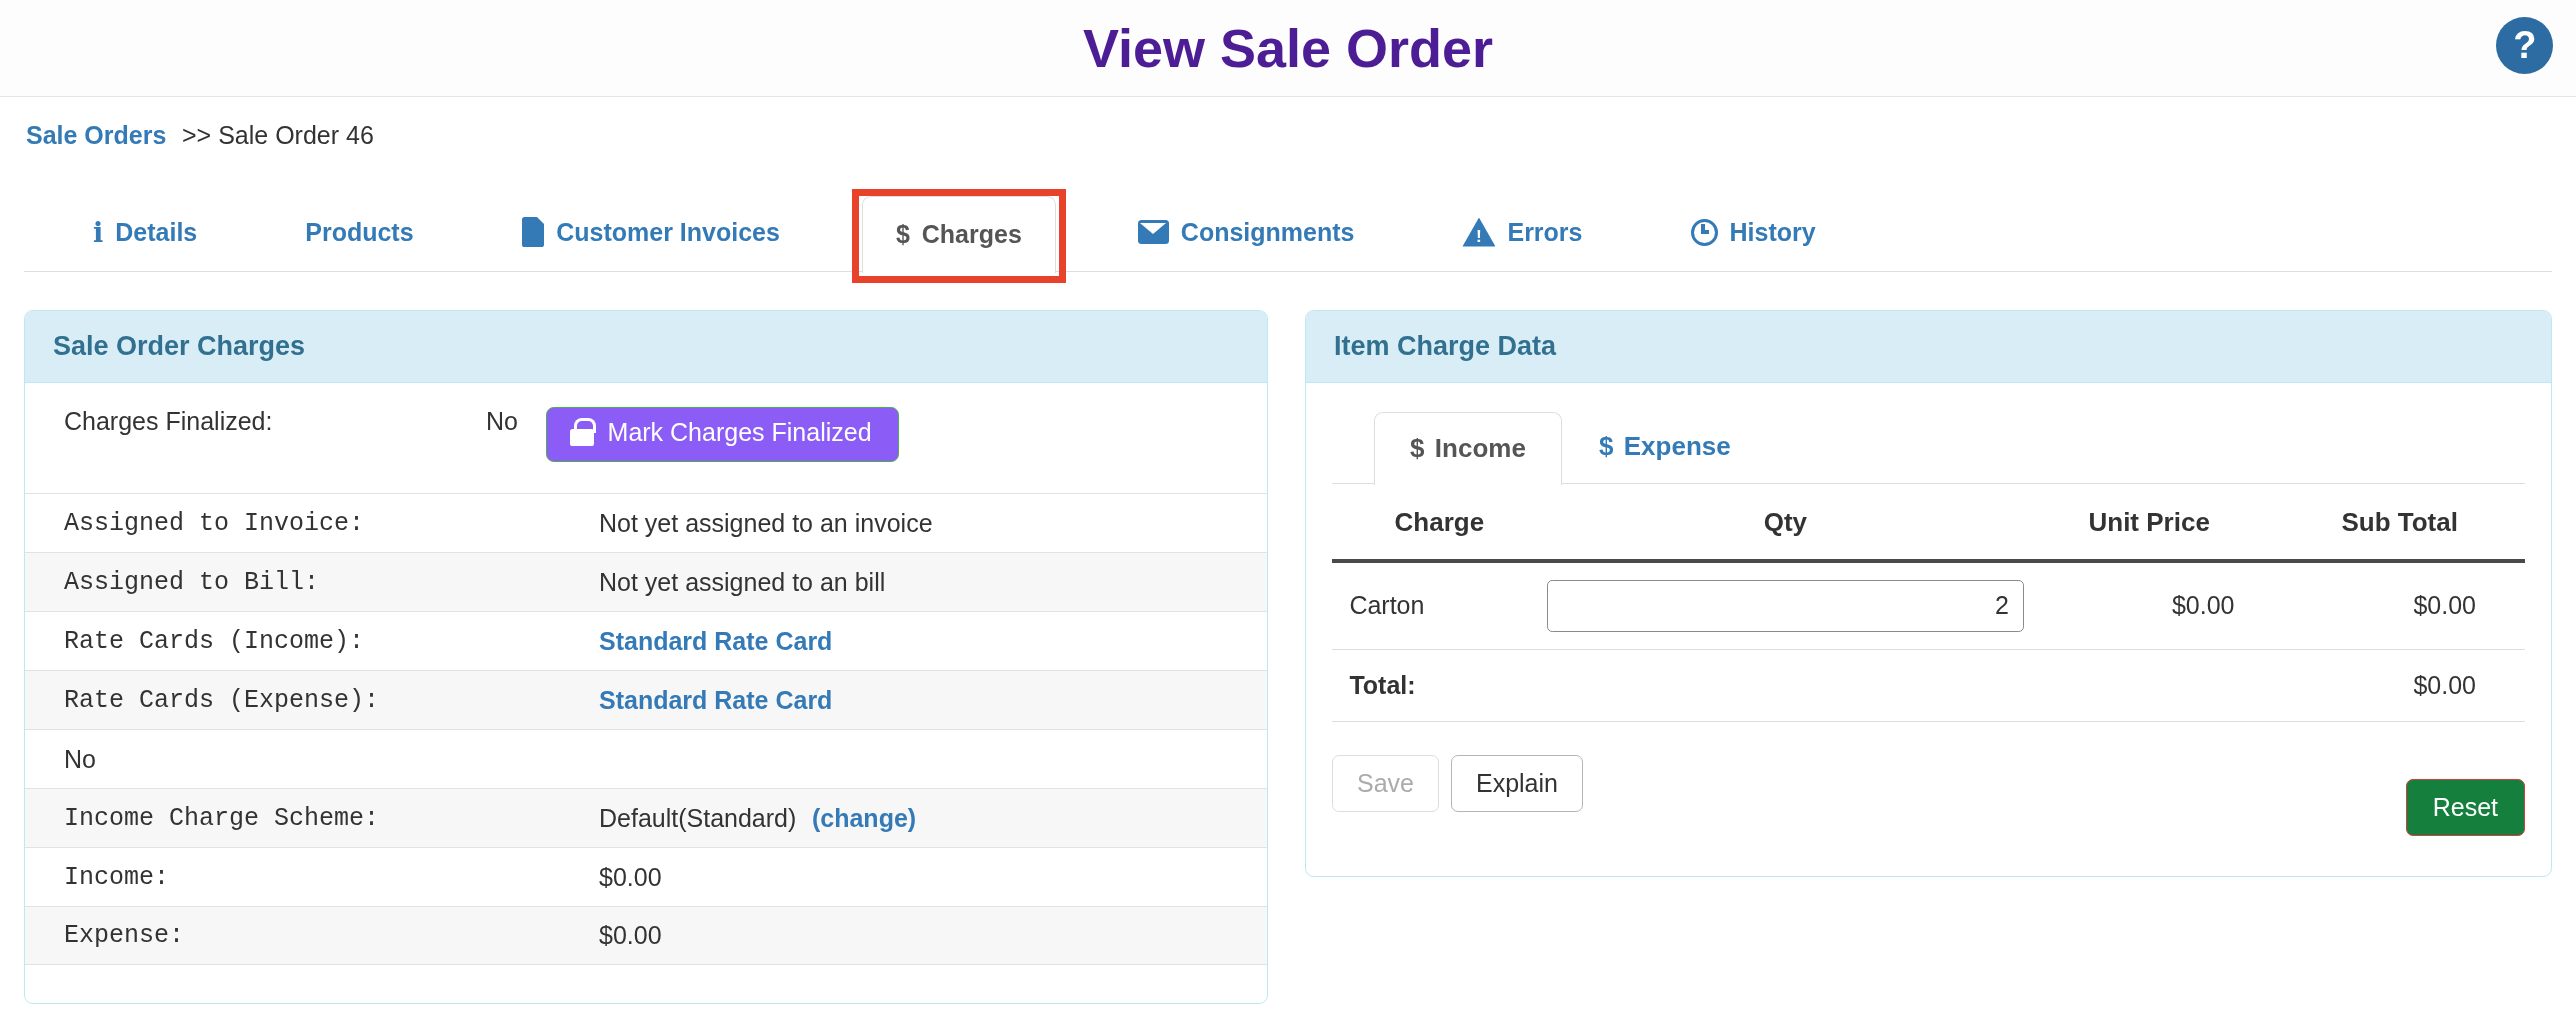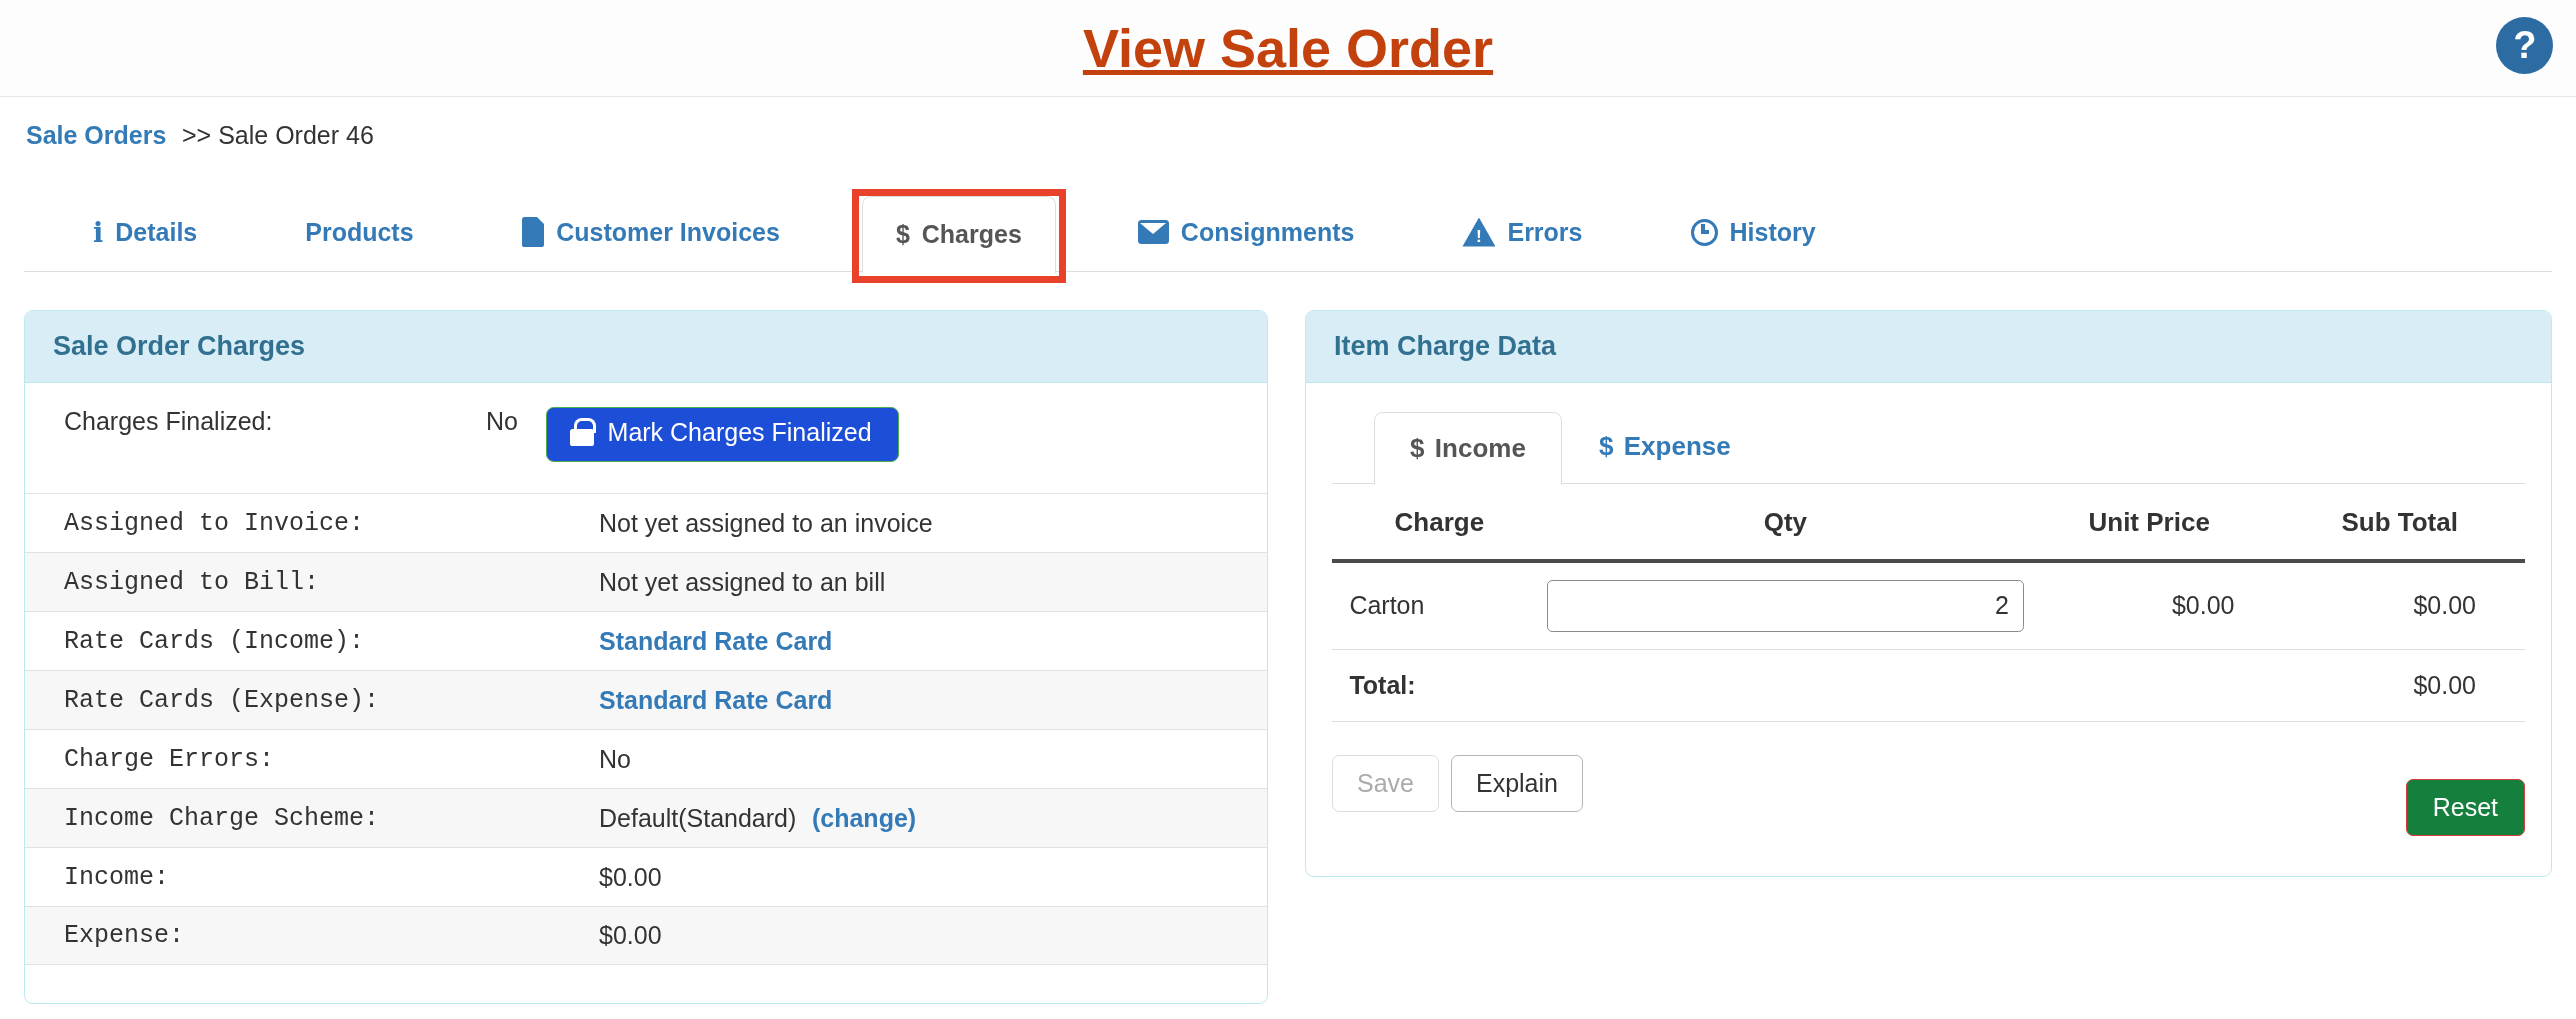--- a/index.html
+++ b/index.html
@@ -5,21 +5,21 @@
   * { box-sizing: border-box; }
   html,body { margin:0; padding:0; }
   body {
     width:2576px; height:1019px; background:#ffffff;
     font-family:"Liberation Sans", sans-serif; color:#333;
     font-size:25px; overflow:hidden; position:relative;
   }
 
   
   .top-header { position:relative; height:97px; border-bottom:1.7px solid #e6e6e6; background:#fdfdfd; }
-  .page-title { margin:0; text-align:center; line-height:96px; font-size:54px; font-weight:bold; color:#c2410c;text-decoration:underline; }
+  .page-title { margin:0; text-align:center; line-height:96px; font-size:54px; font-weight:bold; color:#4c1d95; }
   .help-btn {
     position:absolute; right:22.6px; top:17.4px; width:57px; height:57px; border-radius:50%;
     background:#2d6ca2; color:#fff; font-size:38px; font-weight:bold;
     display:flex; align-items:center; justify-content:center; border:none; cursor:pointer;
   }
 
   
   .breadcrumb { padding:24px 0 0 26px; font-size:25px; }
   .breadcrumb a, .crumb-link { color:#337ab7; font-weight:bold; text-decoration:none; cursor:pointer; }
   .crumb-tail { color:#333; margin-left:8.7px; }
@@ -73,21 +73,21 @@
   }
   .panel-left { width:1244px; flex:none; }
   .panel-right { flex:1; }
 
   
   .frow { display:flex; align-items:flex-start; padding:24px 0 24px 39px; min-height:110px; }
   .flabel { width:422px; }
   .fvalue { margin-right:28px; }
   .btn-success {
     display:inline-flex; align-items:center; gap:14px;
-    background:#1d4ed8; border:1.7px solid #4cae4c; border-radius:7.8px;
+    background:#8b5cf6; border:1.7px solid #4cae4c; border-radius:7.8px;
     color:#fff; font-size:25px; padding:10.4px 26px 14px 22.6px; cursor:pointer;
     font-family:"Liberation Sans", sans-serif;
   }
   .drow { display:flex; align-items:center; min-height:59px; padding-left:39px; border-top:1.7px solid #e2e2e2; }
   .drow.striped { background:#f7f7f7; }
   .drow.last { border-bottom:1.7px solid #e2e2e2; }
   .dlabel { width:535px;font-family:Liberation Mono, monospace; }
   .dvalue a, .val-link { color:#337ab7; font-weight:bold; text-decoration:none; cursor:pointer; }
   .panel-body-left { padding-bottom:38px; }
 
@@ -205,21 +205,20 @@
       </div>
       <div class="drow">
         <div class="dlabel">Rate Cards (Income):</div>
         <div class="dvalue"><span class="val-link">Standard Rate Card</span></div>
       </div>
       <div class="drow striped">
         <div class="dlabel">Rate Cards (Expense):</div>
         <div class="dvalue"><span class="val-link">Standard Rate Card</span></div>
       </div>
       <div class="drow">
-        <div class="dlabel">Charge Errors:</div>
         <div class="dvalue">No</div>
       </div>
       <div class="drow striped">
         <div class="dlabel">Income Charge Scheme:</div>
         <div class="dvalue">
           <span>Default(Standard)</span>
           <span class="val-link" style="margin-left:8.7px;">(change)</span>
         </div>
       </div>
       <div class="drow">

